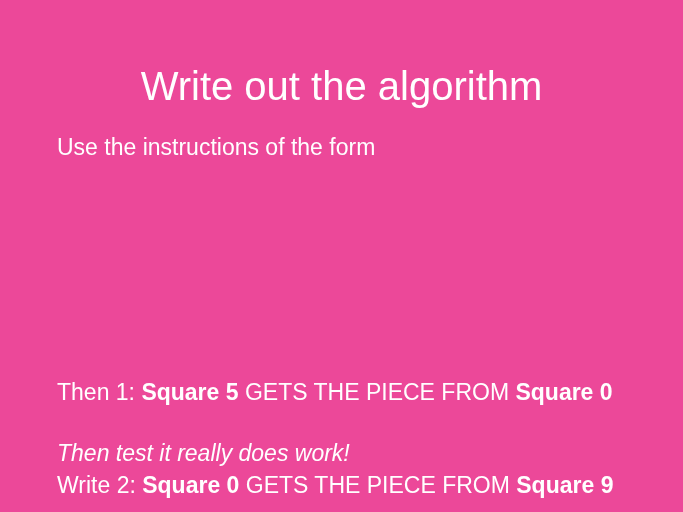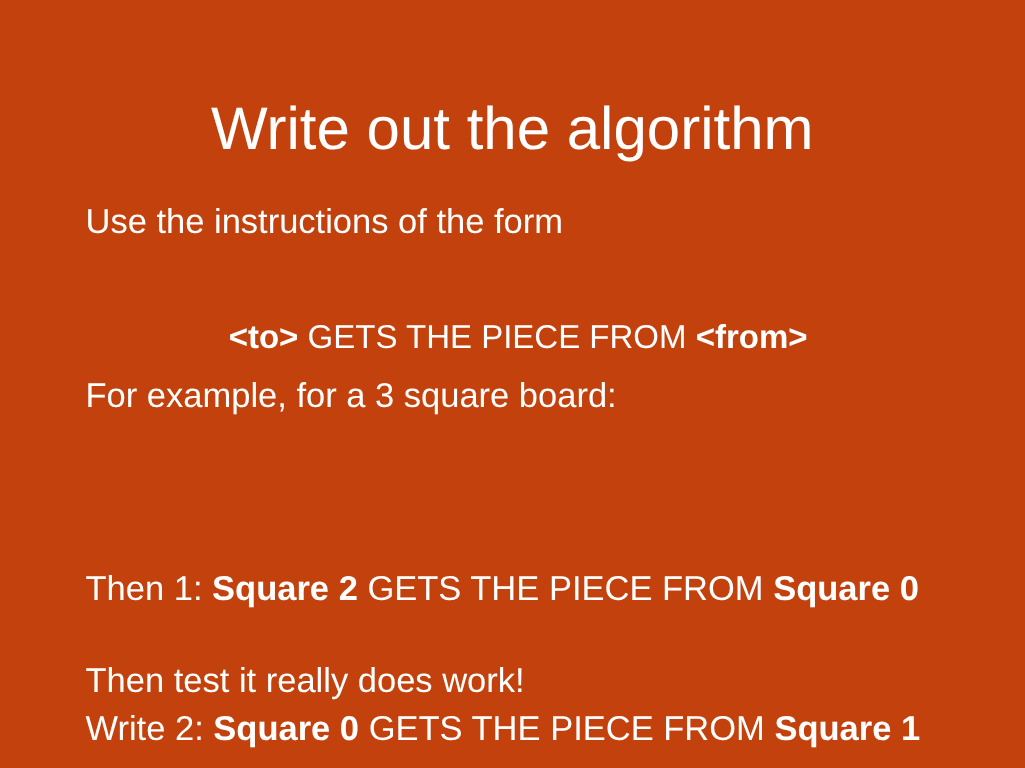--- a/index.html
+++ b/index.html
@@ -4,21 +4,21 @@
 <style>
   html, body {
     margin: 0;
     padding: 0;
     background: #000000;
   }
   .slide {
     position: relative;
     width: 683px;
     height: 512px;
-    background: #c2410c;
+    background: #ec4899;
     color: #ffffff;
     font-family: "Liberation Sans", sans-serif;
     overflow: hidden;
   }
   .slide-title {
     position: absolute;
     top: 62px;
     left: 0;
     width: 683px;
     text-align: center;
@@ -42,41 +42,37 @@
   .bold { font-weight: 700; }
   .steps {
     position: absolute;
     left: 57px;
     top: 315px;
     font-size: 23px;
     line-height: 31px;
     white-space: pre;
   }
   .step-line { display: block; }
-  .closing { top: 440px; }
+  .closing { top: 440px; font-style: italic; }
   .use-line { top: 134px; }
   .form-line { top: 186px; }
   .example-line { top: 250px; }
 </style>
 </head>
 <body>
 
 <div class="slide">
 
   <div class="slide-title">Write out the algorithm</div>
 
   <div class="line use-line">Use the instructions of the form</div>
 
-  <div class="line form-line">
-    <span class="bold">&lt;to&gt;</span><span> GETS THE PIECE FROM </span><span class="bold">&lt;from&gt;</span>
-  </div>
 
-  <div class="line example-line">For example, for a 3 square board:</div>
 
   <div class="steps">
-    <span class="step-line"><span>Then 1: </span><span class="bold">Square 2</span><span> GETS THE PIECE FROM </span><span class="bold">Square 0</span></span>
-    <span class="step-line"><span>Write 2: </span><span class="bold">Square 0</span><span> GETS THE PIECE FROM </span><span class="bold">Square 1</span></span>
+    <span class="step-line"><span>Then 1: </span><span class="bold">Square 5</span><span> GETS THE PIECE FROM </span><span class="bold">Square 0</span></span>
+    <span class="step-line"><span>Write 2: </span><span class="bold">Square 0</span><span> GETS THE PIECE FROM </span><span class="bold">Square 9</span></span>
     
   </div>
 
   <div class="line closing">Then test it really does work!</div>
 
 </div>
 
 </body></html>

